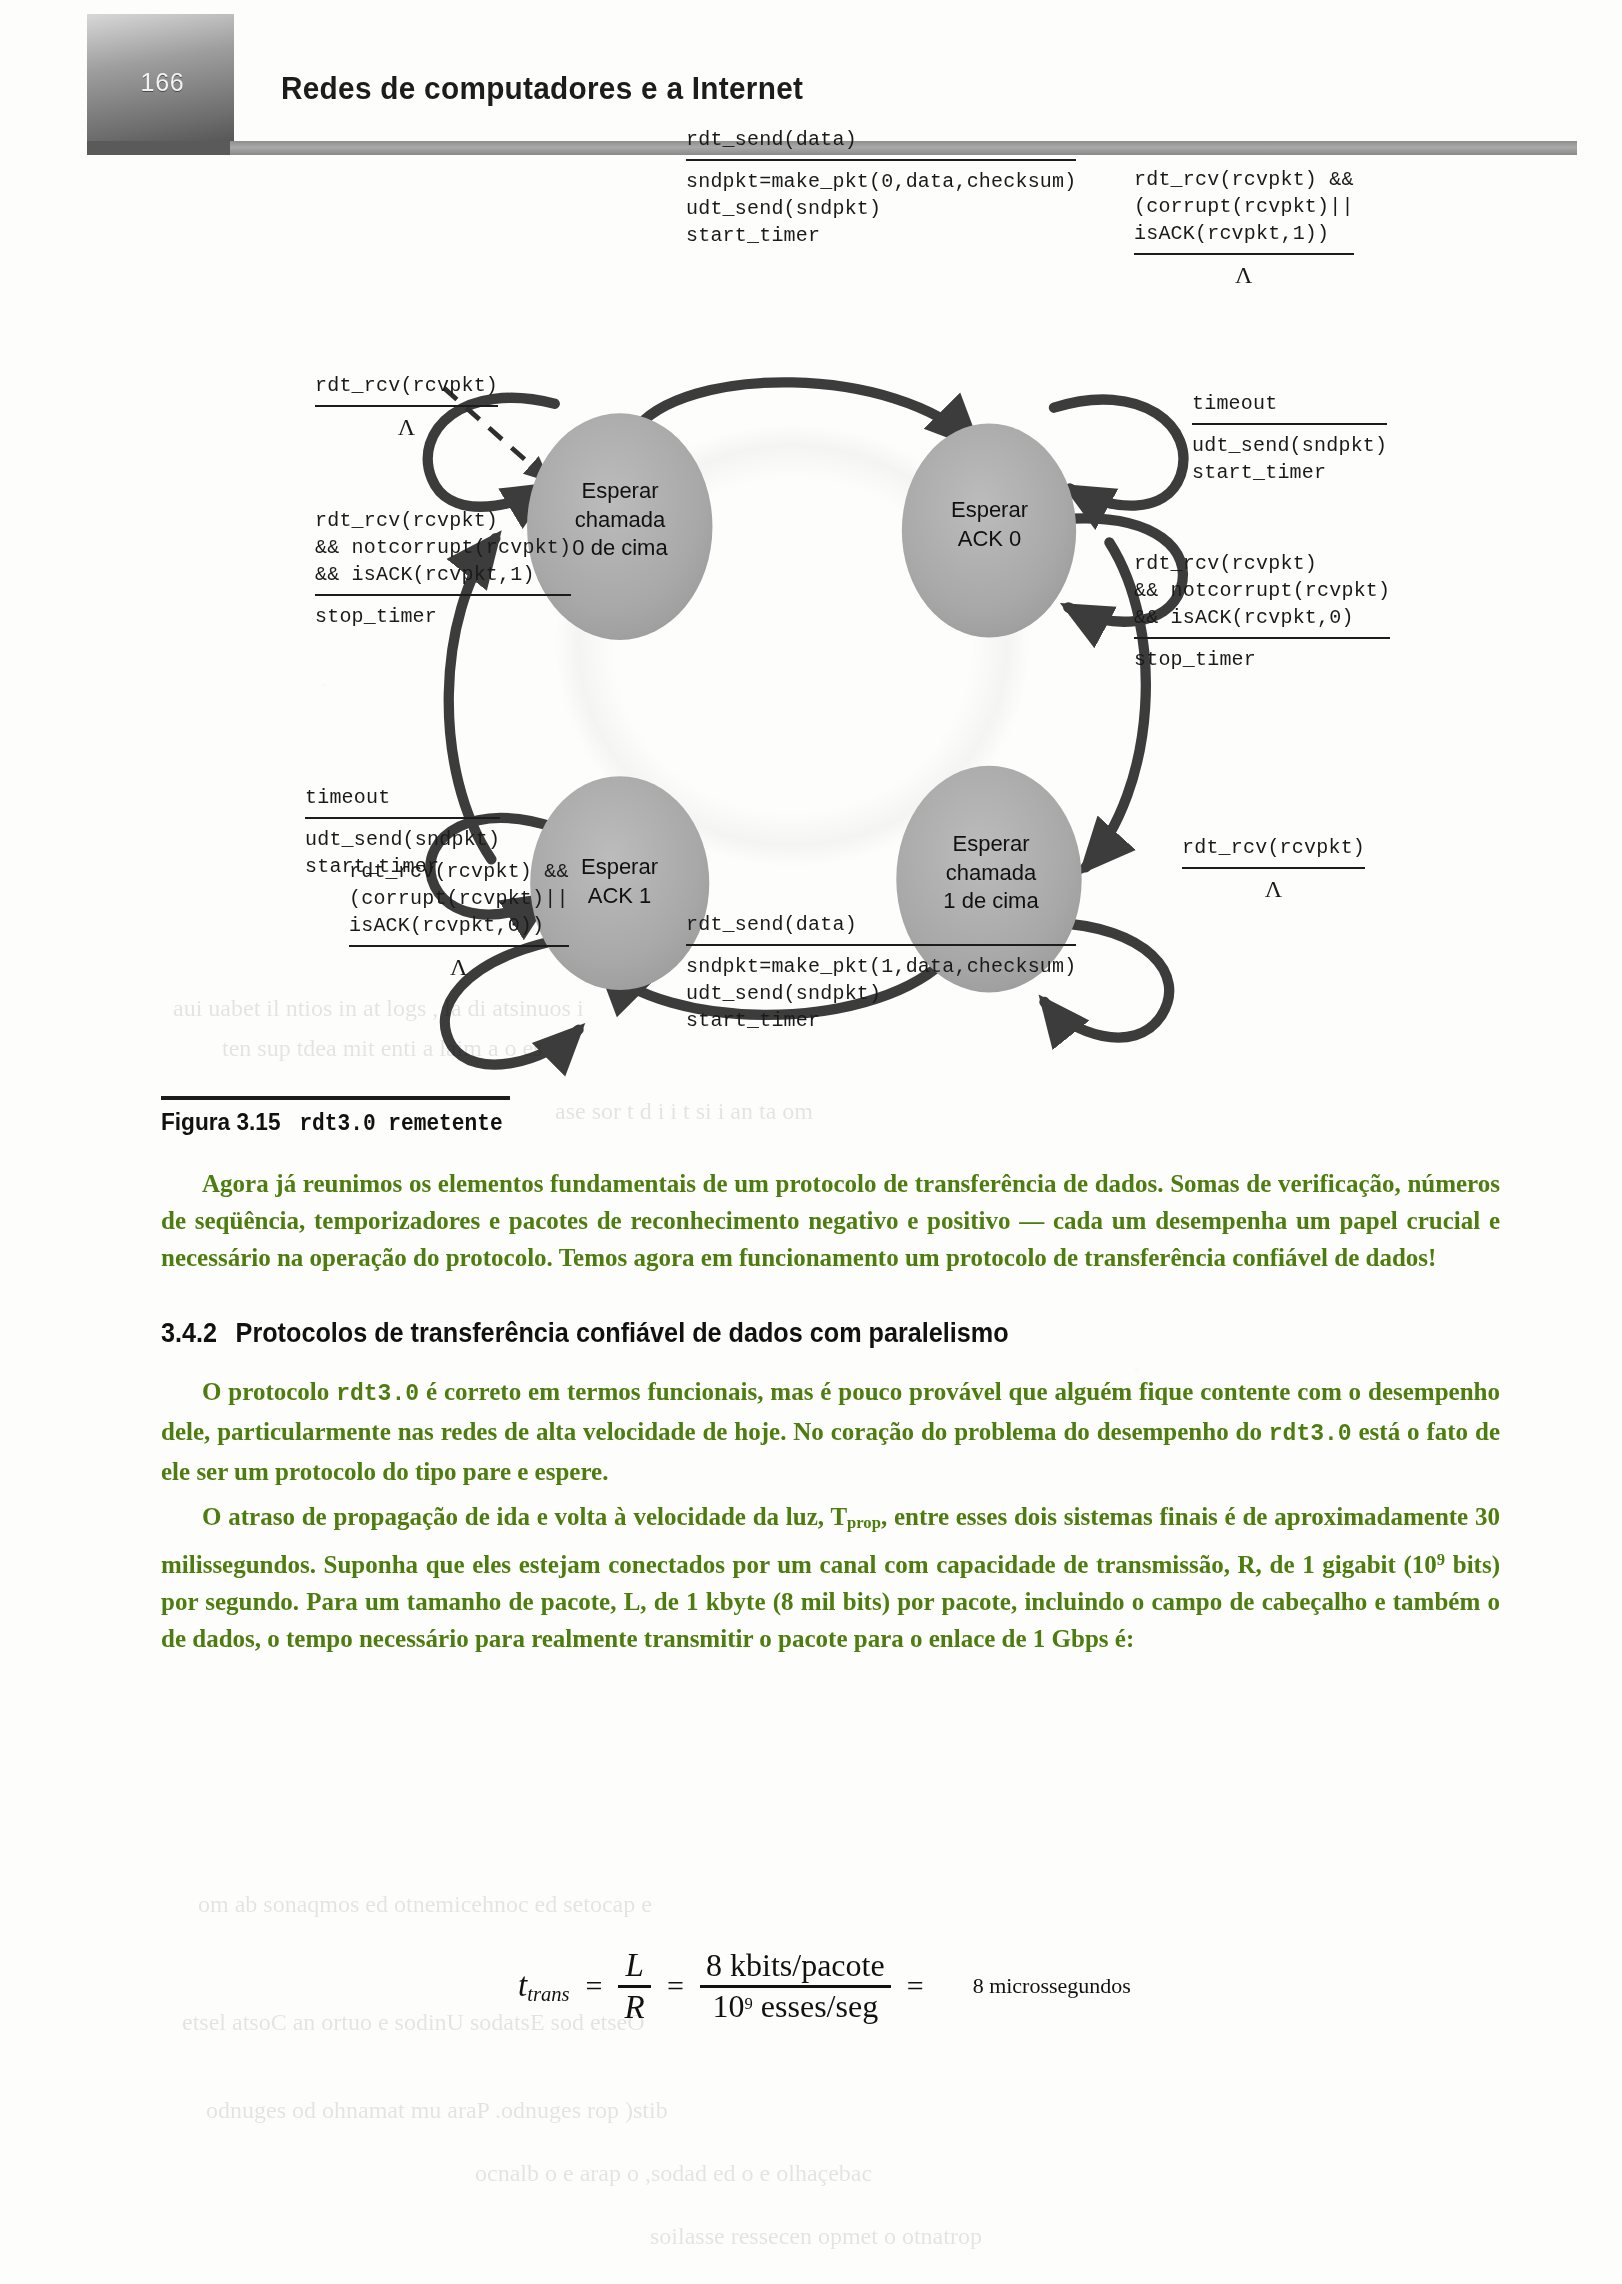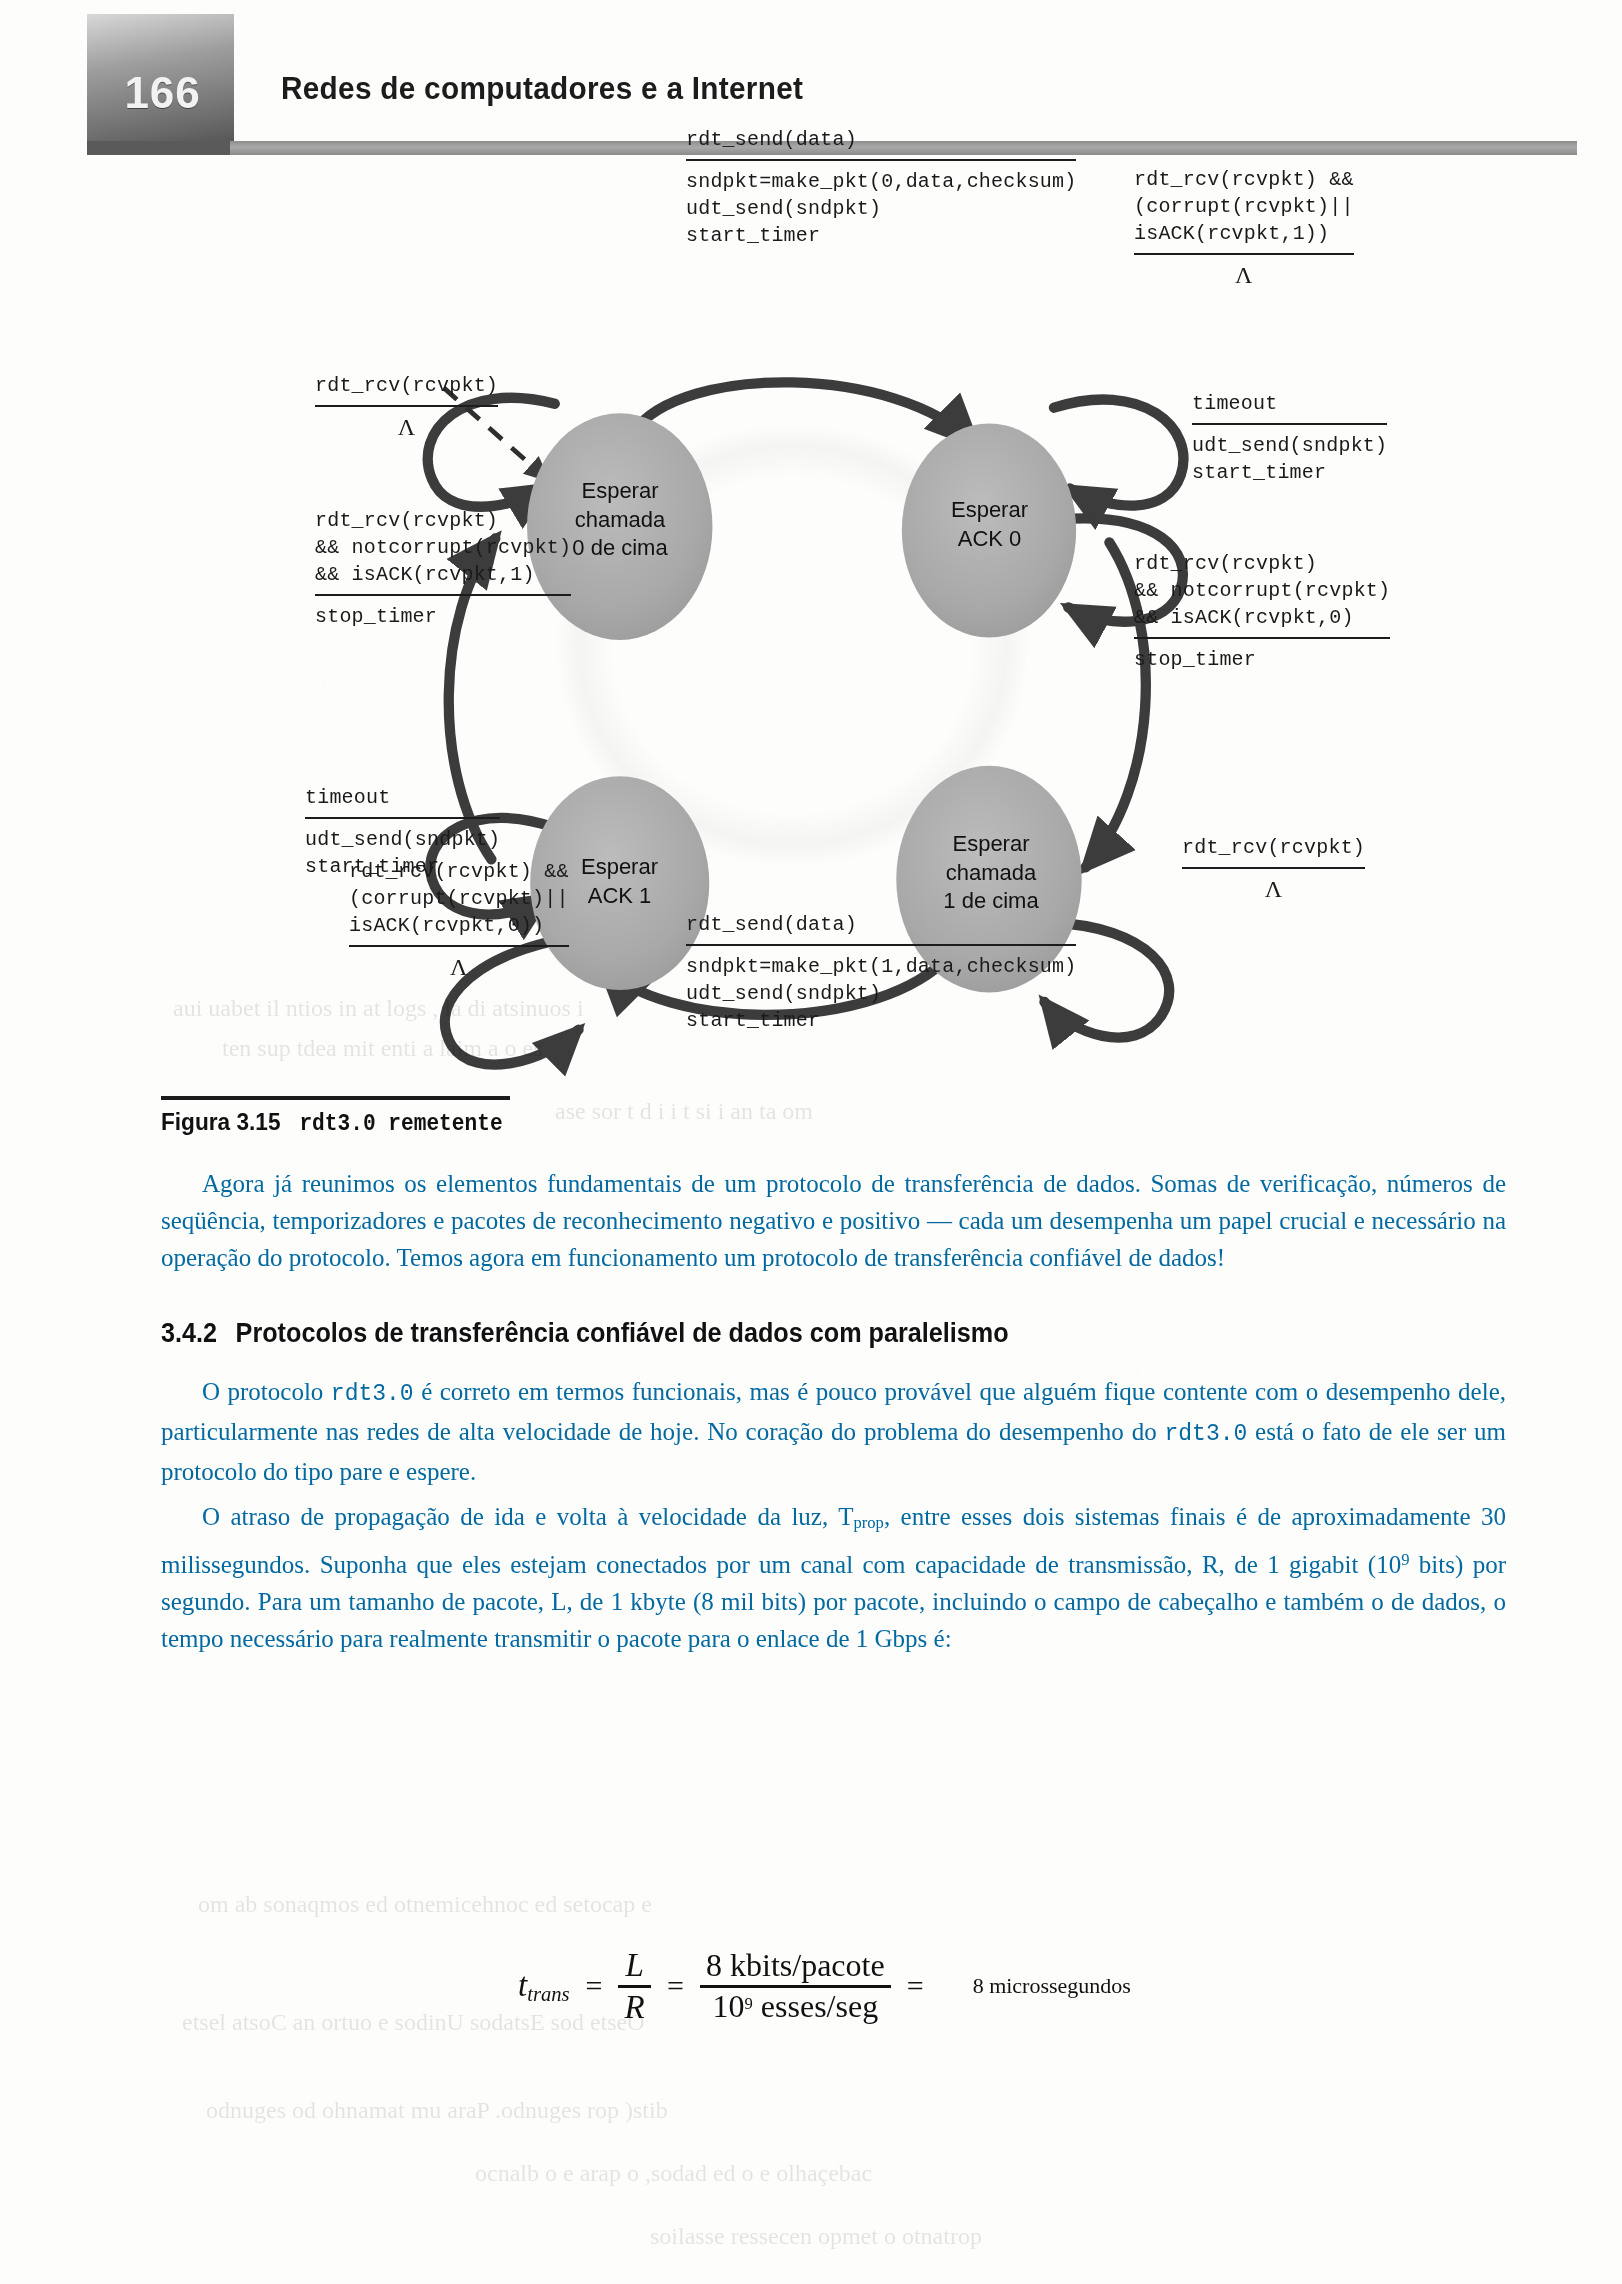--- a/index.html
+++ b/index.html
@@ -33,22 +33,22 @@
     width: 147px; height: 139px;
     background: linear-gradient(170deg, #d8d8d8 0%, #9e9e9e 35%, #6e6e6e 75%, #4e4e4e 100%);
     filter: blur(0.2px);
   }
   .header-num {
     position: absolute;
     left: 95px; top: 68px;
     width: 135px;
     text-align: center;
     font-family: "Liberation Sans", sans-serif;
-    font-weight: 700;
-    font-size: 44px;
+    font-weight: 400;
+    font-size: 25px;
     letter-spacing: 0.8px;
     color: #f2f2f2;
     text-shadow: 0 0.8px 0 rgba(0,0,0,0.45);
   }
   .header-title {
     position: absolute;
     left: 281px; top: 70px;
     font-family: "Liberation Sans", sans-serif;
     font-weight: 700;
     font-size: 32px;
@@ -138,26 +138,27 @@
     padding-left: 20.6px;
   }
 
   
   .body {
     position: absolute;
     left: 161px; top: 1165px;
     width: 1347px;
   }
   p.para {
-    margin: 0 2px 0 0;
+    margin: 0 8px 0 0;
     font-size: 25px;
     line-height: 37px;
     text-align: justify;
     text-indent: 41px;
-    color: #0369a1;
+    color: #4d7c0f;
+    font-weight: bold;
   }
   p.para + p.para { margin-top: 8px; }
   code, .mono {
     font-family: "Liberation Mono", monospace;
     font-size: 23px;
   }
 
   h2.section {
     margin: 41px 0 24px 0;
     font-family: "Liberation Sans", sans-serif;

